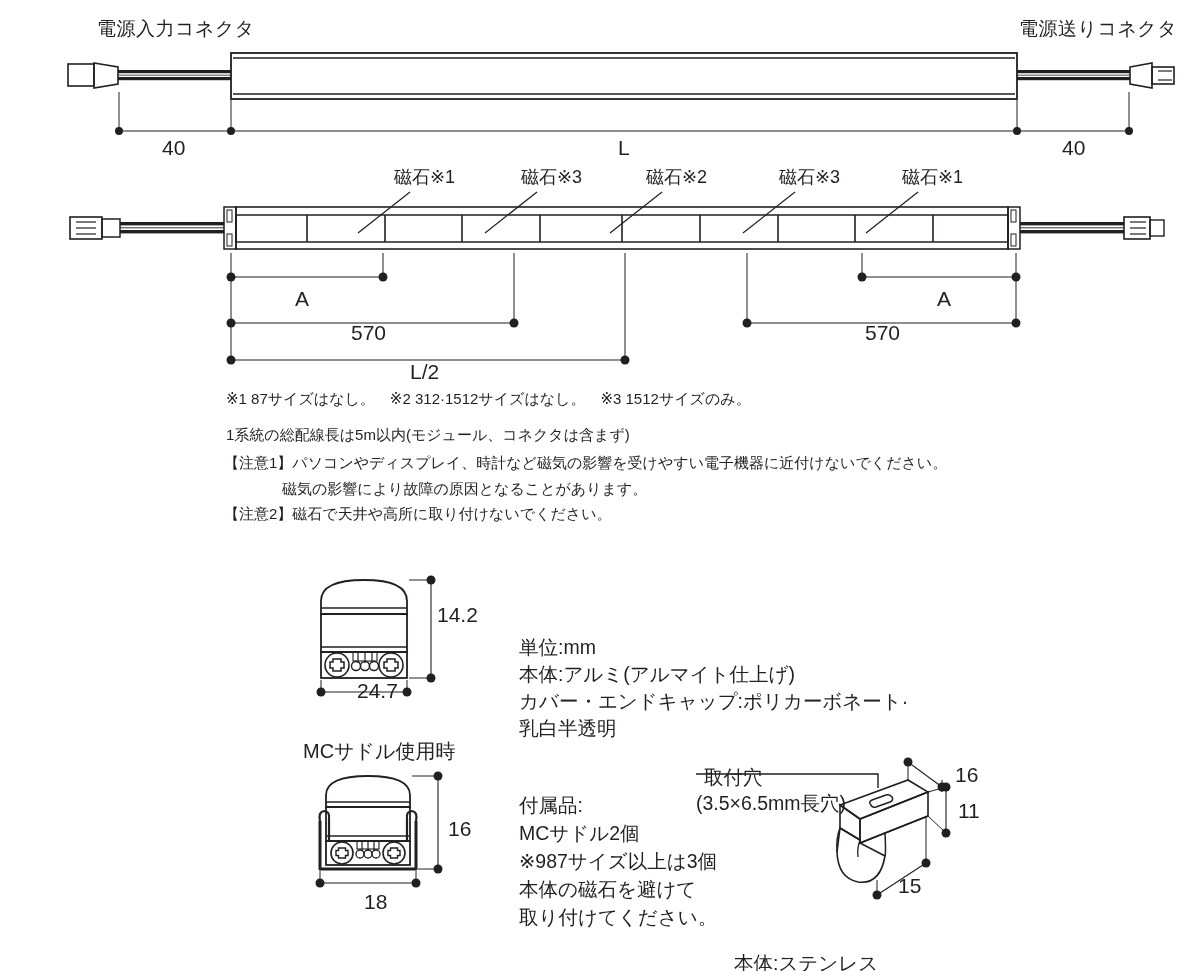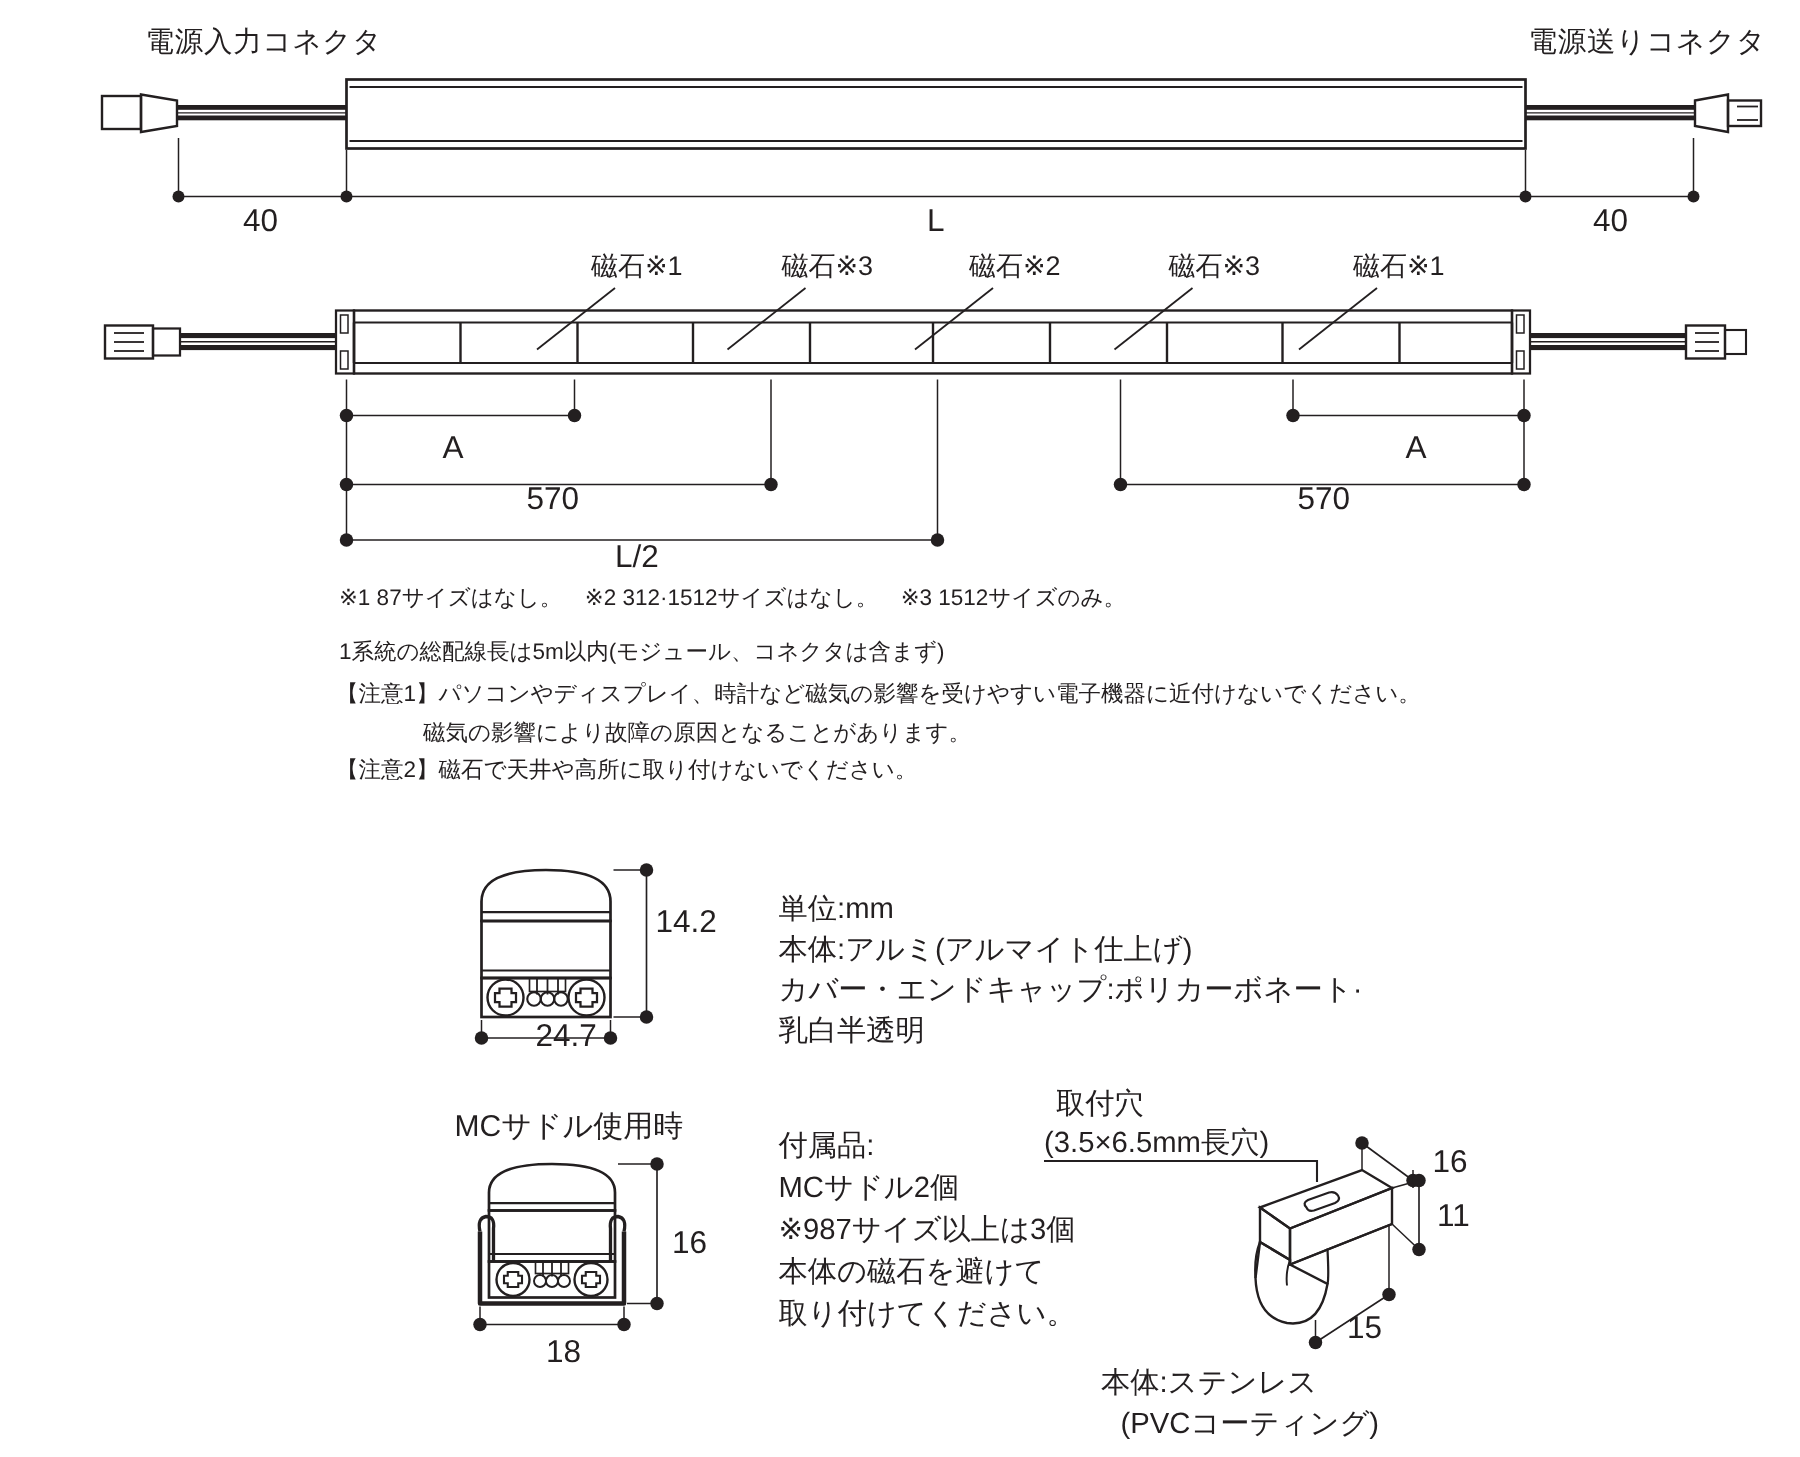--- a/index.html
+++ b/index.html
@@ -24,21 +24,21 @@
   .txt {
     position: absolute;
     white-space: pre;
     color: #231f20;
     line-height: 1.0;
   }
   .lbl-conn { font-size: 19px; letter-spacing: 0.5px; }
   .lbl-dim  { font-size: 21px; }
   .lbl-mag  { font-size: 18px; }
   .note-line { font-size: 15px; letter-spacing: 0px; }
-  .spec-line { font-size: 19.5px; }
+  .spec-line { font-size: 19.5px; margin-top: 41px; }
   .dim-small { font-size: 21px; }
   svg { display: block; }
   .ln { stroke: #231f20; fill: none; }
 </style>
 </head>
 <body>
 
 <div id="drawing-root">
 
   <svg style="position:absolute; left:0; top:0;" width="1200" height="175">

